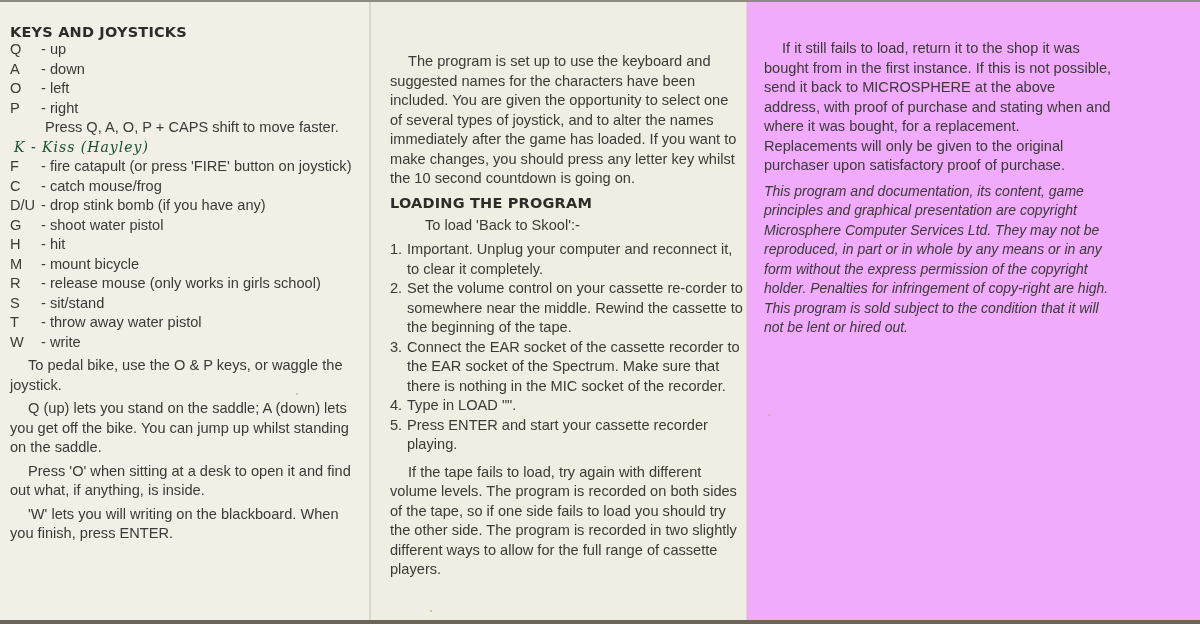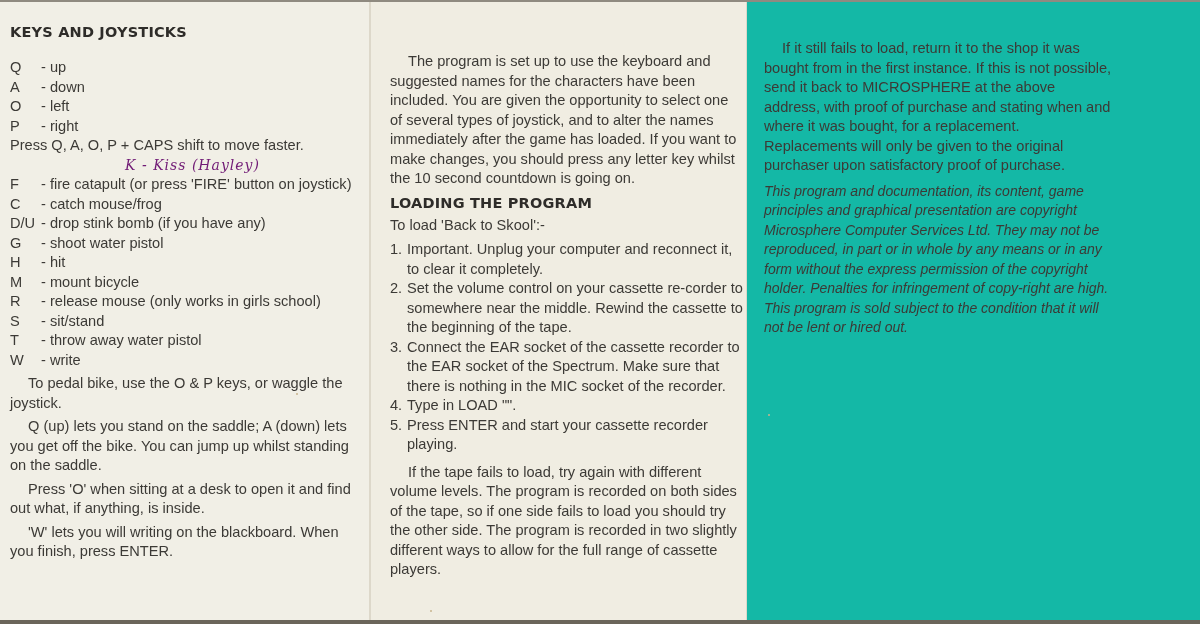--- a/index.html
+++ b/index.html
@@ -12,38 +12,38 @@
   .sheet {
     position: absolute; left: 0; top: 0; width: 1200px; height: 618px;
     background: #f1eee4;
     border-top: 2px solid #8f8a80;
   }
   .panel {
     position: absolute; top: 0; height: 618px; box-sizing: border-box;
   }
   .p1 { left: 0; width: 371px; padding: 22px 0 0 10px; background: #f1efe6; }
   .p2 { left: 371px; width: 376px; padding: 50px 0 0 19px; background: #f0ede2; }
-  .p3 { left: 747px; width: 453px; padding: 37px 0 0 17px; background: #14b8a6; }
+  .p3 { left: 747px; width: 453px; padding: 37px 0 0 17px; background: #f0abfc; }
   .fold { position: absolute; top: 0; width: 2px; height: 618px; background: #ddd8ca; }
   .fold.f1 { left: 369px; }
   .fold.f2 { left: 746px; }
   .heading {
     font-family: "DejaVu Sans", sans-serif; font-weight: bold; font-size: 14.5px;
     color: #2e2c29; letter-spacing: 0.2px; margin: 0;
   }
-  .p1 .heading { margin-bottom: 18px; }
+  .p1 .heading { margin-bottom: 0; }
   .p2 .heading { margin: 6px 0 5px 0; }
-  .txt { font-size: 14.6px; line-height: 19.5px; }
+  .txt { font-size: 14.6px; line-height: 19.5px; margin-left: 35px; }
   .keys { margin: 0; padding: 0; list-style: none; }
   .key-row { display: flex; }
   .key-letter { width: 28px; flex: none; }
   .key-desc { flex: 1; padding-left: 3px; text-indent: -6px; padding-left: 9px; width: 320px; }
   .handwrite {
-    font-family: "DejaVu Serif", serif; font-style: italic; color: #701a75;
-    font-size: 14px; line-height: 19.5px; letter-spacing: 1px; padding-left: 4px; text-align: center;
+    font-family: "DejaVu Serif", serif; font-style: italic; color: #14532d;
+    font-size: 14px; line-height: 19.5px; letter-spacing: 1px; padding-left: 4px;
   }
   .para { margin: 4px 0 0 0; text-indent: 18px; width: 352px; }
   .p2 .para { width: 352px; }
   .steps { margin: 0; padding: 0; list-style: none; }
   .step { display: flex; width: 355px; }
   .step-num { width: 17px; flex: none; }
   .step-text { flex: 1; }
   .italic { font-style: italic; font-size: 14px; line-height: 19.5px; margin-top: 6px; width: 350px; }
   .p3 .para { width: 350px; }
   .speck { position: absolute; width: 2px; height: 2px; background: #c8b58e; border-radius: 50%; }

